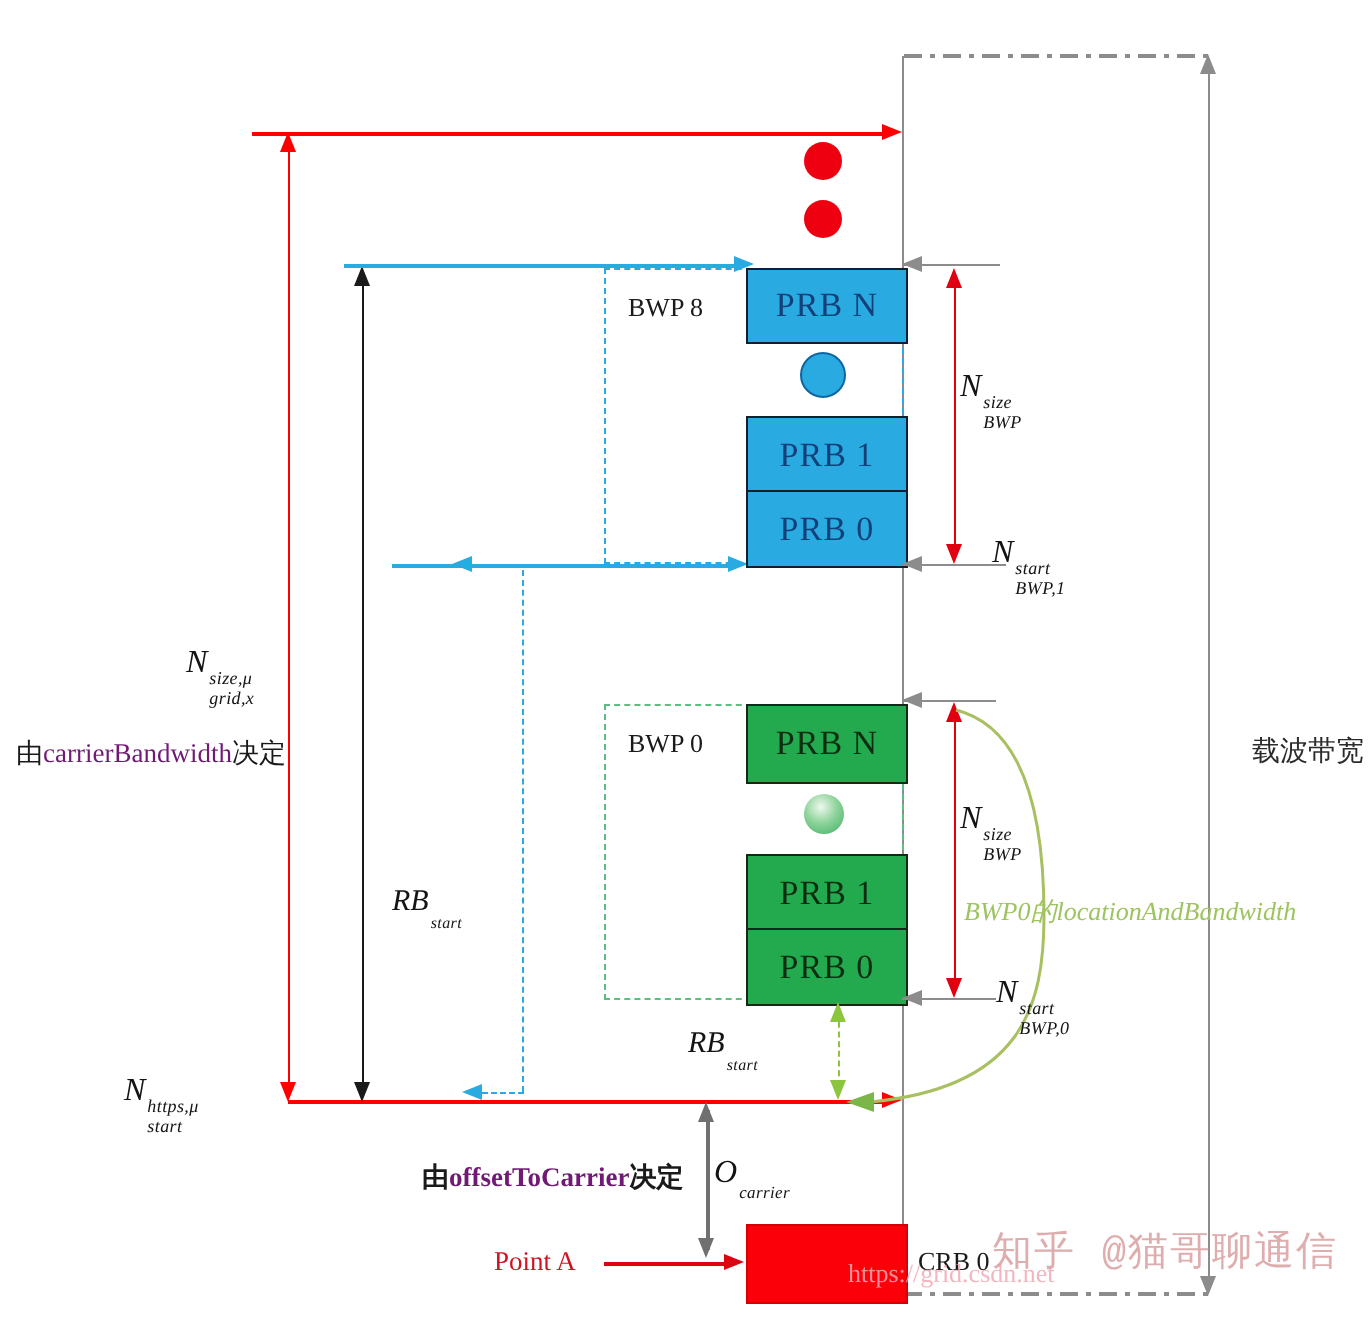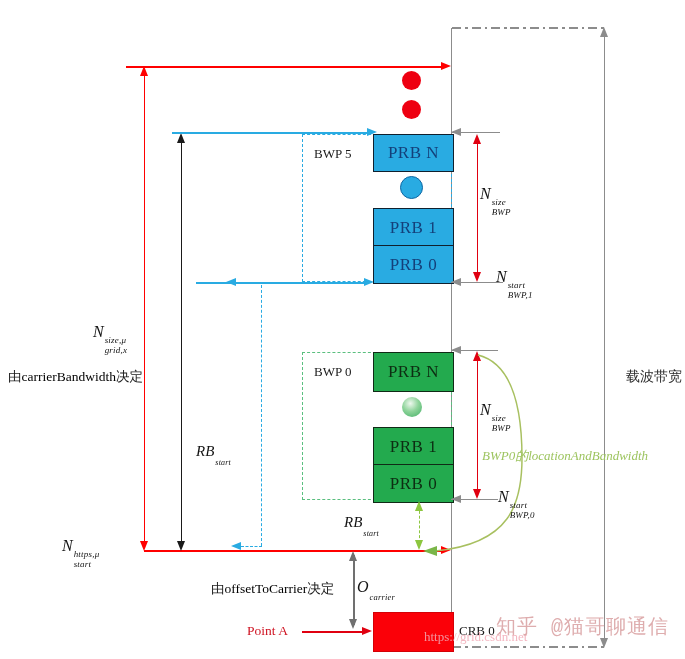--- a/index.html
+++ b/index.html
@@ -15,21 +15,21 @@
   .dot{position:absolute;border-radius:50%;}
   .arr{position:absolute;width:0;height:0;--c:#000;}
   .arr.r{border-top:4.5px solid transparent;border-bottom:4.5px solid transparent;border-left:10px solid var(--c);}
   .arr.l{border-top:4.5px solid transparent;border-bottom:4.5px solid transparent;border-right:10px solid var(--c);}
   .arr.u{border-left:4.5px solid transparent;border-right:4.5px solid transparent;border-bottom:10px solid var(--c);}
   .arr.d{border-left:4.5px solid transparent;border-right:4.5px solid transparent;border-top:10px solid var(--c);}
   .math{position:absolute;font-style:italic;font-size:16px;color:#141414;white-space:nowrap;line-height:1;}
   .math .ss{display:inline-flex;flex-direction:column;font-size:9px;line-height:1.1;
             margin-left:1px;vertical-align:-6px;letter-spacing:.2px;}
   .note{position:absolute;font-size:13.5px;color:#1a1a1a;white-space:nowrap;line-height:1;}
-  .note .kw{color:#000000;}
+  .note .kw{color:#701a75;}
   .plain{position:absolute;white-space:nowrap;line-height:1;color:#1a1a1a;}
   .dashdot{position:absolute;height:1.6px;
     background:repeating-linear-gradient(90deg,#8c8c8c 0 9px,transparent 9px 13px,#8c8c8c 13px 15.5px,transparent 15.5px 19.5px);}
 </style>
 </head>
 <body>
 
 <div class="canvas">
 
   <div class="line" style="left:451px;top:28px;width:1.4px;height:620px;background:#8c8c8c;"></div>
@@ -55,21 +55,21 @@
   <div class="arr r" style="--c:#29abe2;left:367px;top:128px;"></div>
   <div class="line" style="left:196px;top:282px;width:172px;height:1.6px;background:#29abe2;"></div>
   <div class="arr r" style="--c:#29abe2;left:364px;top:278px;"></div>
   <div class="arr l" style="--c:#29abe2;left:226px;top:278px;"></div>
   <div class="dashv" style="left:261px;top:285px;height:261px;border-left:1.6px dashed #29abe2;"></div>
   <div class="dashh" style="left:241px;top:546px;width:21px;border-top:1.6px dashed #29abe2;"></div>
   <div class="arr l" style="--c:#29abe2;left:231px;top:542px;"></div>
 
   <div class="dashedbox" style="left:302px;top:134px;width:148px;height:146px;border:1.6px dashed #29abe2;"></div>
   <div class="dashedbox" style="left:302px;top:352px;width:148px;height:146px;border:1.6px dashed #5abf7f;"></div>
-  <div class="plain" style="left:314px;top:147px;font-size:13px;">BWP 5</div>
+  <div class="plain" style="left:314px;top:147px;font-size:13px;">BWP 8</div>
   <div class="plain" style="left:314px;top:365px;font-size:13px;">BWP 0</div>
 
   <div class="prb" style="left:373px;top:134px;width:79px;height:36px;background:#29abe2;border:1.6px solid #10202e;color:#14407a;">
     <span>PRB N</span>
     </div>
   <div class="prb" style="left:373px;top:208px;width:79px;height:37px;background:#29abe2;border:1.6px solid #10202e;color:#14407a;">
     <span>PRB 1</span>
     </div>
   <div class="prb" style="left:373px;top:245px;width:79px;height:37px;background:#29abe2;border:1.6px solid #10202e;color:#14407a;">
     <span>PRB 0</span>
@@ -173,21 +173,21 @@
   </div>
   <div class="math" style="left:357px;top:579px;">
     <span>O</span><span class="ss" style="vertical-align:-8px;font-size:8.5px;">
         <span>carrier</span>
       </span>
   </div>
 
   <div class="note" style="left:8px;top:370px;">
     <span>由</span><span class="kw">carrierBandwidth</span><span>决定</span>
   </div>
-  <div class="note" style="left:211px;top:582px;">
+  <div class="note" style="left:211px;top:582px;font-weight:bold;">
     <span>由</span><span class="kw">offsetToCarrier</span><span>决定</span>
   </div>
   <div class="plain" style="left:482px;top:449px;font-size:13px;font-style:italic;color:#9dc45f;">BWP0的locationAndBandwidth</div>
   <div class="plain" style="left:247px;top:624px;font-size:13.5px;color:#cf1322;">Point A</div>
   <div class="plain" style="left:626px;top:370px;font-size:14px;color:#2b2b2b;">载波带宽</div>
 
   <div class="plain" style="left:424px;top:630px;font-size:13px;color:#f2aab6;opacity:.85;">https://grid.csdn.net</div>
   <div class="plain" style="left:496px;top:618px;font-size:20px;letter-spacing:1px;color:#d99fa0;opacity:.85;font-family:Liberation Mono, monospace;">知乎 @猫哥聊通信</div>
 
 </div>

